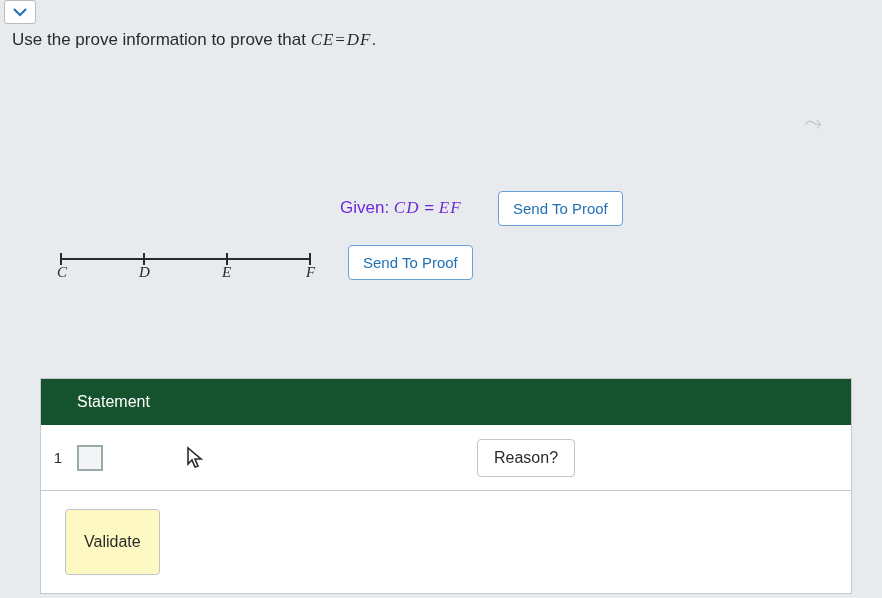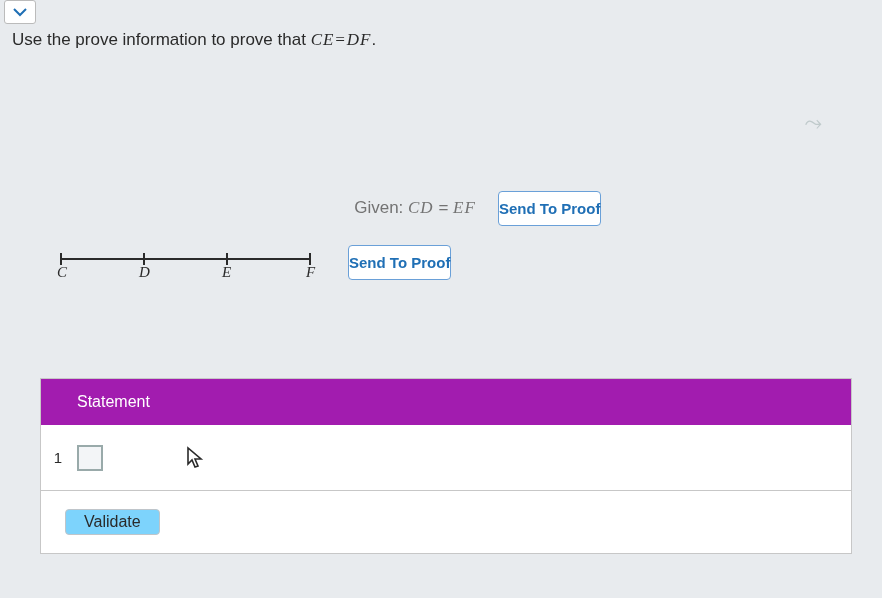--- a/index.html
+++ b/index.html
@@ -83,50 +83,48 @@
       left: 340px;
     }
     .gp-row {
       display: flex;
       align-items: center;
       margin-bottom: 18px;
       height: 36px;
     }
     .gp-text {
       font-size: 17px;
-      color: #737373;
+      color: #6d28d9;
       width: 150px;
-      text-align: center;
     }
     .gp-text .math {
       font-style: italic;
       font-family: "Times New Roman", serif;
       letter-spacing: 1px;
     }
     .send-btn {
       border: 1px solid #6aa0d8;
       background: #fff;
       color: #1f6fb5;
-      padding: 8px 0;
+      padding: 8px 14px;
       border-radius: 4px;
       font-size: 15px;
       cursor: pointer;
       margin-left: 8px;
-      font-weight: bold;
     }
     .proof-table {
       position: absolute;
       top: 378px;
       left: 40px;
       width: 812px;
       border: 1px solid #c7c7c7;
       background: #fff;
     }
     .proof-header {
-      background: #a21caf;
+      background: #14532d;
       color: #fff;
       display: flex;
       height: 46px;
       align-items: center;
       font-size: 16px;
     }
     .proof-header .col-stmt {
       width: 400px;
       padding-left: 36px;
     }
@@ -164,23 +162,23 @@
       padding: 9px 16px;
       border-radius: 4px;
       font-size: 16px;
       cursor: pointer;
     }
     .validate-row {
       padding: 18px 0 18px 24px;
     }
     .validate-btn {
       border: 1px solid #bfc5ca;
-      background: #7dd3fc;
-      color: #2a2a2a;
-      padding: 3px 18px;
+      background: #fef9c3;
+      color: #2a2a2a;
+      padding: 23px 18px;
       border-radius: 4px;
       font-size: 16px;
       cursor: pointer;
     }
     .cursor-icon {
       position: absolute;
       top: 446px;
       left: 186px;
       pointer-events: none;
     }
@@ -234,20 +232,23 @@
   </div>
 </div>
 
 <div class="proof-table">
   <div class="proof-header">
     <div class="col-stmt">Statement</div>
   </div>
   <div class="proof-row">
     <div class="row-num">1</div>
     <input class="stmt-input" type="text" value="" style="">
+    <div class="reason-col">
+      <button class="reason-btn">Reason?</button>
+    </div>
   </div>
   <div class="validate-row">
     <button class="validate-btn">Validate</button>
   </div>
 </div>
 
 <div class="cursor-icon">
   <svg viewBox="0 0 20 24">
     <path d="M2 2 L2 18 L6 14 L9 21 L12 20 L9 13 L15 13 Z" fill="none" stroke="#2a2a2a" stroke-width="1.6"></path>
   </svg>

